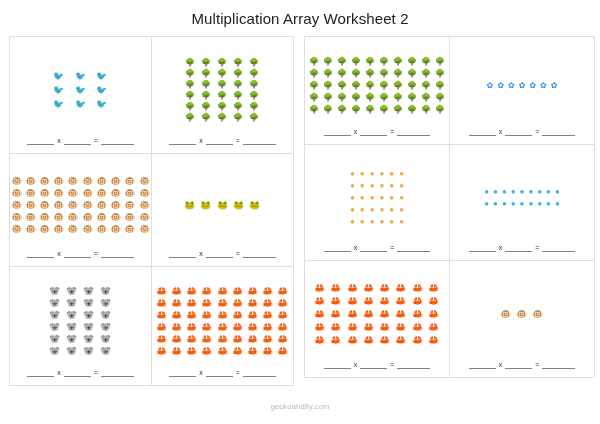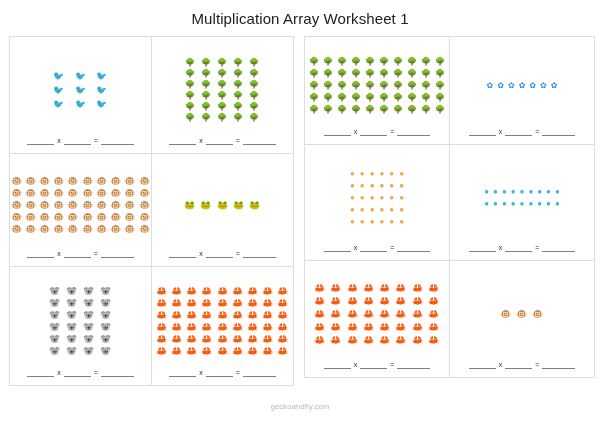--- a/index.html
+++ b/index.html
@@ -124,21 +124,21 @@
     width: 600px;
     text-align: center;
     font-size: 7.5px;
     color: #b6b6b6;
     letter-spacing: 0.2px;
   }
 </style>
 </head>
 <body>
 
-<div class="page-title">Multiplication Array Worksheet 1</div>
+<div class="page-title">Multiplication Array Worksheet 2</div>
 
 <div class="tables-wrap">
   <table class="wk-table left">
     <tbody>
         <tr style="height: 116px;">
           <td>
             <div class="cell" style="height: 116px;">
               <div class="array-zone">
                 <div class="array-grid" style="grid-template-columns: repeat(3, auto); gap: 5px 10px;">
                   <span class="dot" style="font-size: 9px; line-height: 9px; color: rgb(57, 169, 245);">🐦</span>

